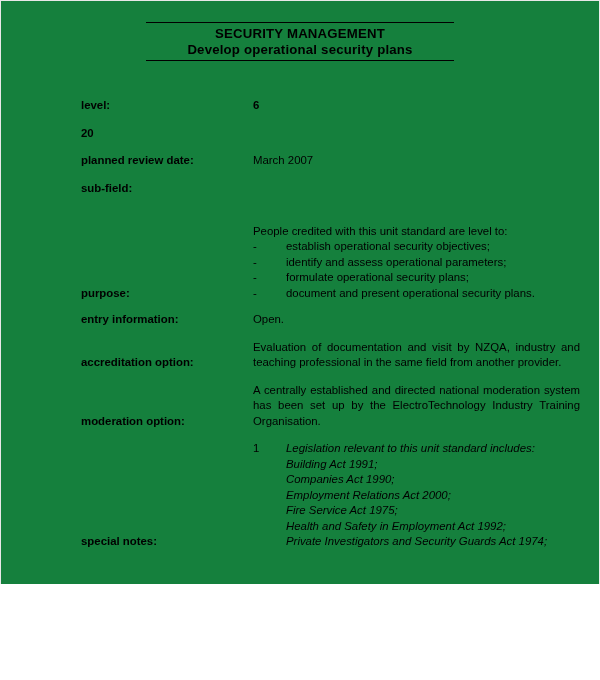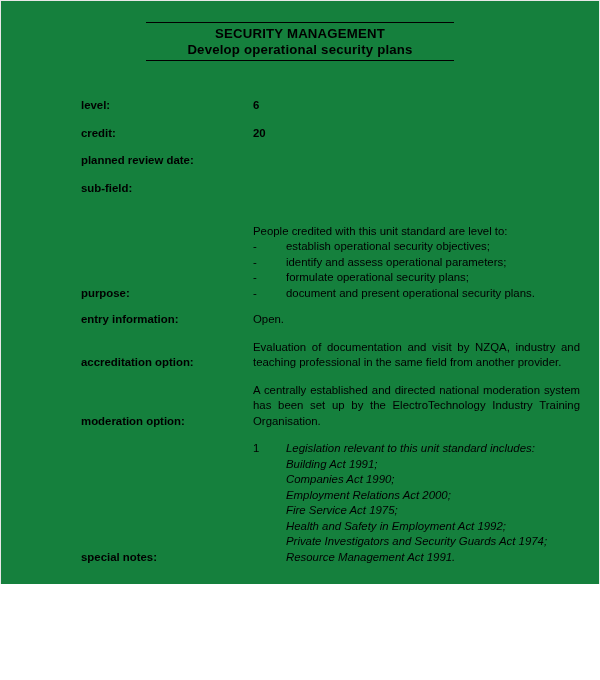--- a/index.html
+++ b/index.html
@@ -145,30 +145,32 @@
     <div class="row">
       <div class="label">level:</div>
       <div class="value">
         <p class="bold">6</p>
       </div>
     </div>
 
     <div class="gap-1"></div>
 
     <div class="row">
-      <div class="label">credit:</div>
       <div class="value">
         <p class="bold">20</p>
       </div>
     </div>
 
     <div class="gap-1"></div>
 
     <div class="row">
       <div class="label">planned review date:</div>
+      <div class="value">
+        <p>March 2007</p>
+      </div>
     </div>
 
     <div class="gap-1"></div>
 
     <div class="row">
       <div class="label">sub-field:</div>
     </div>
 
     <div class="gap-1"></div>
 
@@ -233,20 +235,19 @@
         <div class="note-block">
           <span class="num">1</span>
           <div class="note-body">
             <p>Legislation relevant to this unit standard includes:</p>
             <p>Building Act 1991;</p>
             <p>Companies Act 1990;</p>
             <p>Employment Relations Act 2000;</p>
             <p>Fire Service Act 1975;</p>
             <p>Health and Safety in Employment Act 1992;</p>
             <p>Private Investigators and Security Guards Act 1974;</p>
-            <p>Resource Management Act 1991.</p>
           </div>
         </div>
       </div>
     </div>
 
   </div>
 </div>
 
 </body></html>

